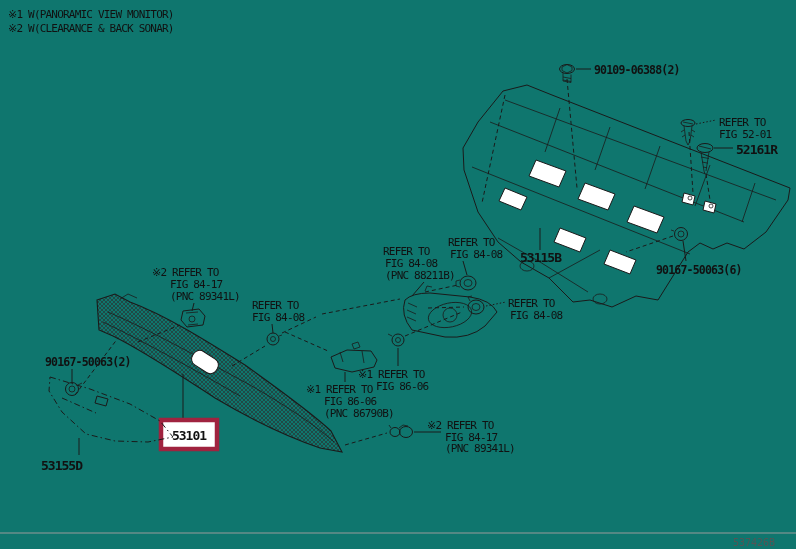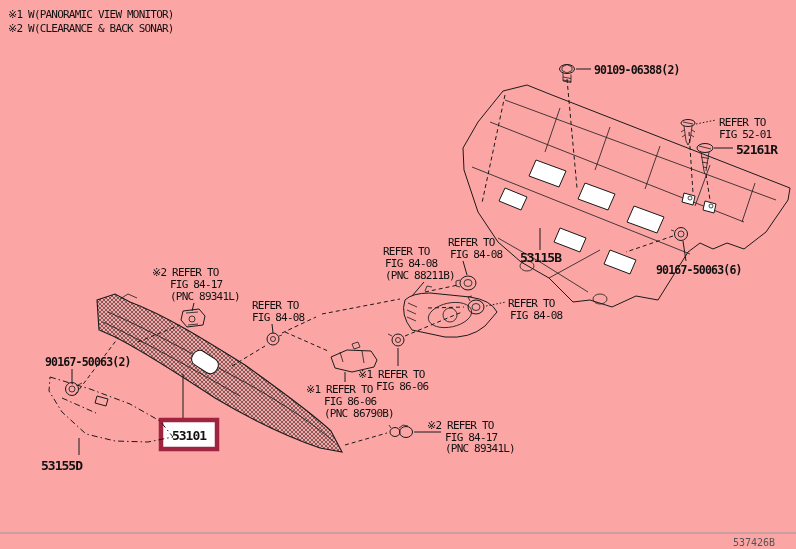--- a/index.html
+++ b/index.html
@@ -1,17 +1,17 @@
 <!DOCTYPE html>
 <html><head>
 <meta charset="utf-8">
 <style>
   html,body { margin:0; padding:0; background:#ffffff; }
   .stage {
-    position:relative; width:796px; height:549px; background:#fca5a5;
+    position:relative; width:796px; height:549px; background:#0f766e;
     font-family:"DejaVu Sans Mono","DejaVu Sans",monospace; overflow:hidden;
   }
   svg { display:block; }
   .lbl  { font-family:"DejaVu Sans Mono","DejaVu Sans",monospace; font-size:11px; letter-spacing:-0.8px; fill:#111; }
   .pn   { font-family:"DejaVu Sans Mono","DejaVu Sans",monospace; font-size:11.5px; font-weight:bold; letter-spacing:-0.8px; fill:#111; }
   .big  { font-family:"DejaVu Sans Mono","DejaVu Sans",monospace; font-size:13px; font-weight:bold; letter-spacing:-1px; fill:#111; }
   .foot { font-family:"DejaVu Sans Mono","DejaVu Sans",monospace; font-size:10px; fill:#555; }
   .ln   { stroke:#1a1a1a; stroke-width:1; fill:none; }
   .thin { stroke:#1a1a1a; stroke-width:0.8; fill:none; }
   .dash { stroke:#1a1a1a; stroke-width:1; fill:none; stroke-dasharray:4 3; }

